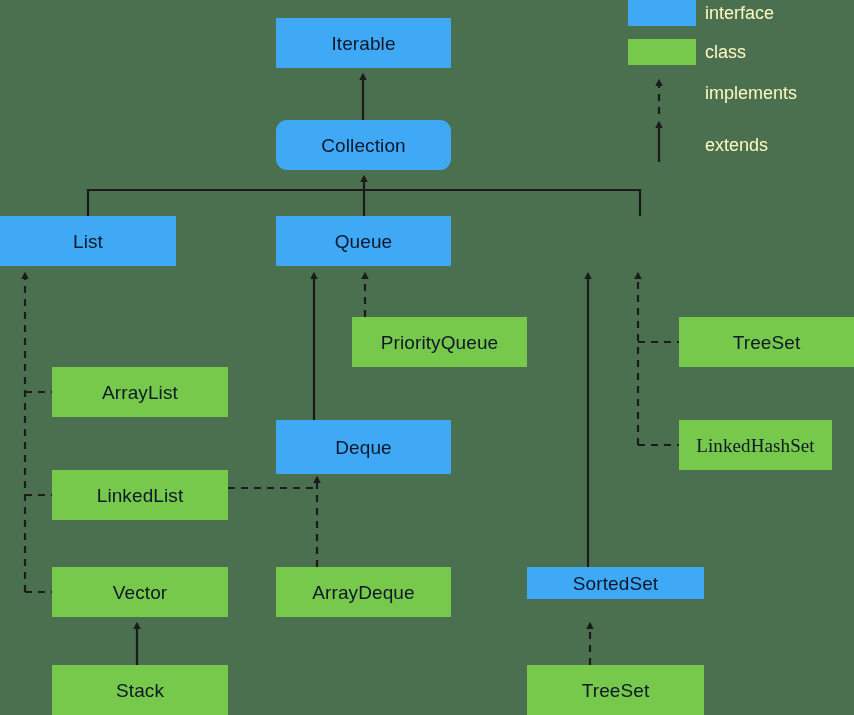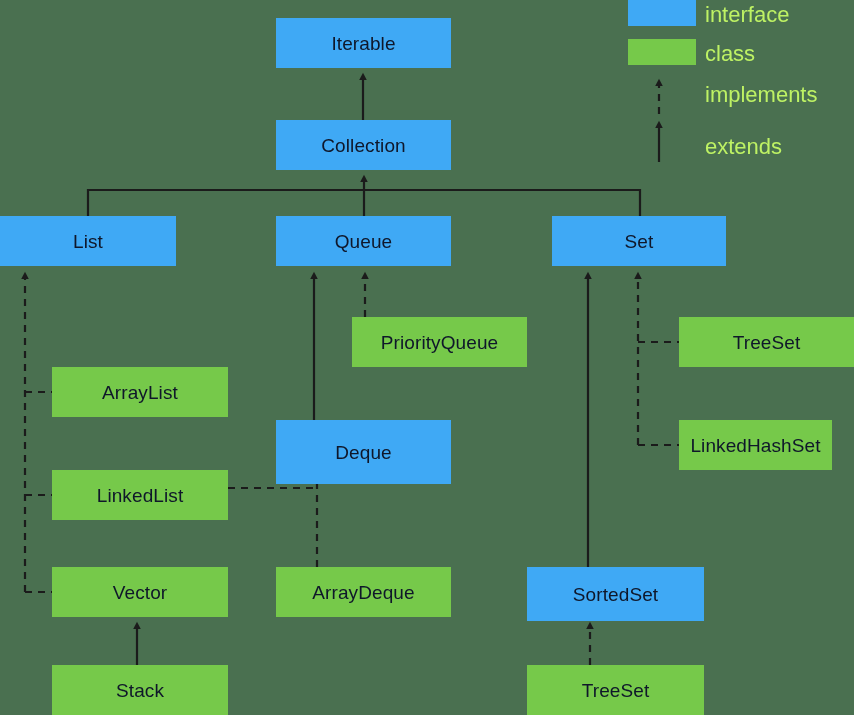--- a/index.html
+++ b/index.html
@@ -42,22 +42,22 @@
 
   
   .legend-swatch {
     position: absolute;
     box-sizing: border-box;
   }
   .legend-swatch.iface { background: #3fa9f5; }
   .legend-swatch.klass { background: #76c94a; }
   .legend-label {
     position: absolute;
-    color: #bef264;
-    font-size: 22px;
+    color: #fef9c3;
+    font-size: 18px;
     line-height: 1;
     white-space: nowrap;
   }
 </style>
 </head>
 <body>
 
 <div id="diagram-root">
 
   <svg id="edge-layer" width="854" height="715" viewBox="0 0 854 715" xmlns="http://www.w3.org/2000/svg">
@@ -96,33 +96,32 @@
 
       <path d="M638,445 L638,278" marker-end="url(#arrowhead)"></path>
       <path d="M638,342 L679,342"></path>
       <path d="M638,445 L679,445"></path>
 
       <path d="M590,665 L590,628" marker-end="url(#arrowhead)"></path>
     </g>
   </svg>
 
   <div class="node iface" style="left:276px;top:18px;width:175px;height:50px;">Iterable</div>
-  <div class="node iface" style="left:276px;top:120px;width:175px;height:50px;">Collection</div>
+  <div class="node iface" style="left:276px;top:120px;width:175px;height:50px;border-radius:11px;">Collection</div>
   <div class="node iface" style="left:0px;top:216px;width:176px;height:50px;">List</div>
   <div class="node iface" style="left:276px;top:216px;width:175px;height:50px;text-align:center;">Queue</div>
-  <div class="node iface" style="left:552px;top:216px;width:174px;height:50px;">Set</div>
   <div class="node klass" style="left:352px;top:317px;width:175px;height:50px;">PriorityQueue</div>
   <div class="node klass" style="left:679px;top:317px;width:175px;height:50px;">TreeSet</div>
   <div class="node klass" style="left:52px;top:367px;width:176px;height:50px;">ArrayList</div>
-  <div class="node iface" style="left:276px;top:420px;width:175px;height:64px;">Deque</div>
-  <div class="node klass" style="left:679px;top:420px;width:153px;height:50px;">LinkedHashSet</div>
+  <div class="node iface" style="left:276px;top:420px;width:175px;height:54px;">Deque</div>
+  <div class="node klass" style="left:679px;top:420px;width:153px;height:50px;font-family:Liberation Serif, serif;">LinkedHashSet</div>
   <div class="node klass" style="left:52px;top:470px;width:176px;height:50px;">LinkedList</div>
   <div class="node klass" style="left:52px;top:567px;width:176px;height:50px;">Vector</div>
   <div class="node klass" style="left:276px;top:567px;width:175px;height:50px;">ArrayDeque</div>
-  <div class="node iface" style="left:527px;top:567px;width:177px;height:54px;">SortedSet</div>
+  <div class="node iface" style="left:527px;top:567px;width:177px;height:32px;">SortedSet</div>
   <div class="node klass" style="left:52px;top:665px;width:176px;height:50px;">Stack</div>
   <div class="node klass" style="left:527px;top:665px;width:177px;height:50px;">TreeSet</div>
 
   <div>
     <div class="legend-swatch iface" style="left:628px;top:0px;width:68px;height:26px;"></div>
     <div class="legend-label" style="left:705px;top:4px;">interface</div>
 
     <div class="legend-swatch klass" style="left:628px;top:39px;width:68px;height:26px;"></div>
     <div class="legend-label" style="left:705px;top:43px;">class</div>
 

